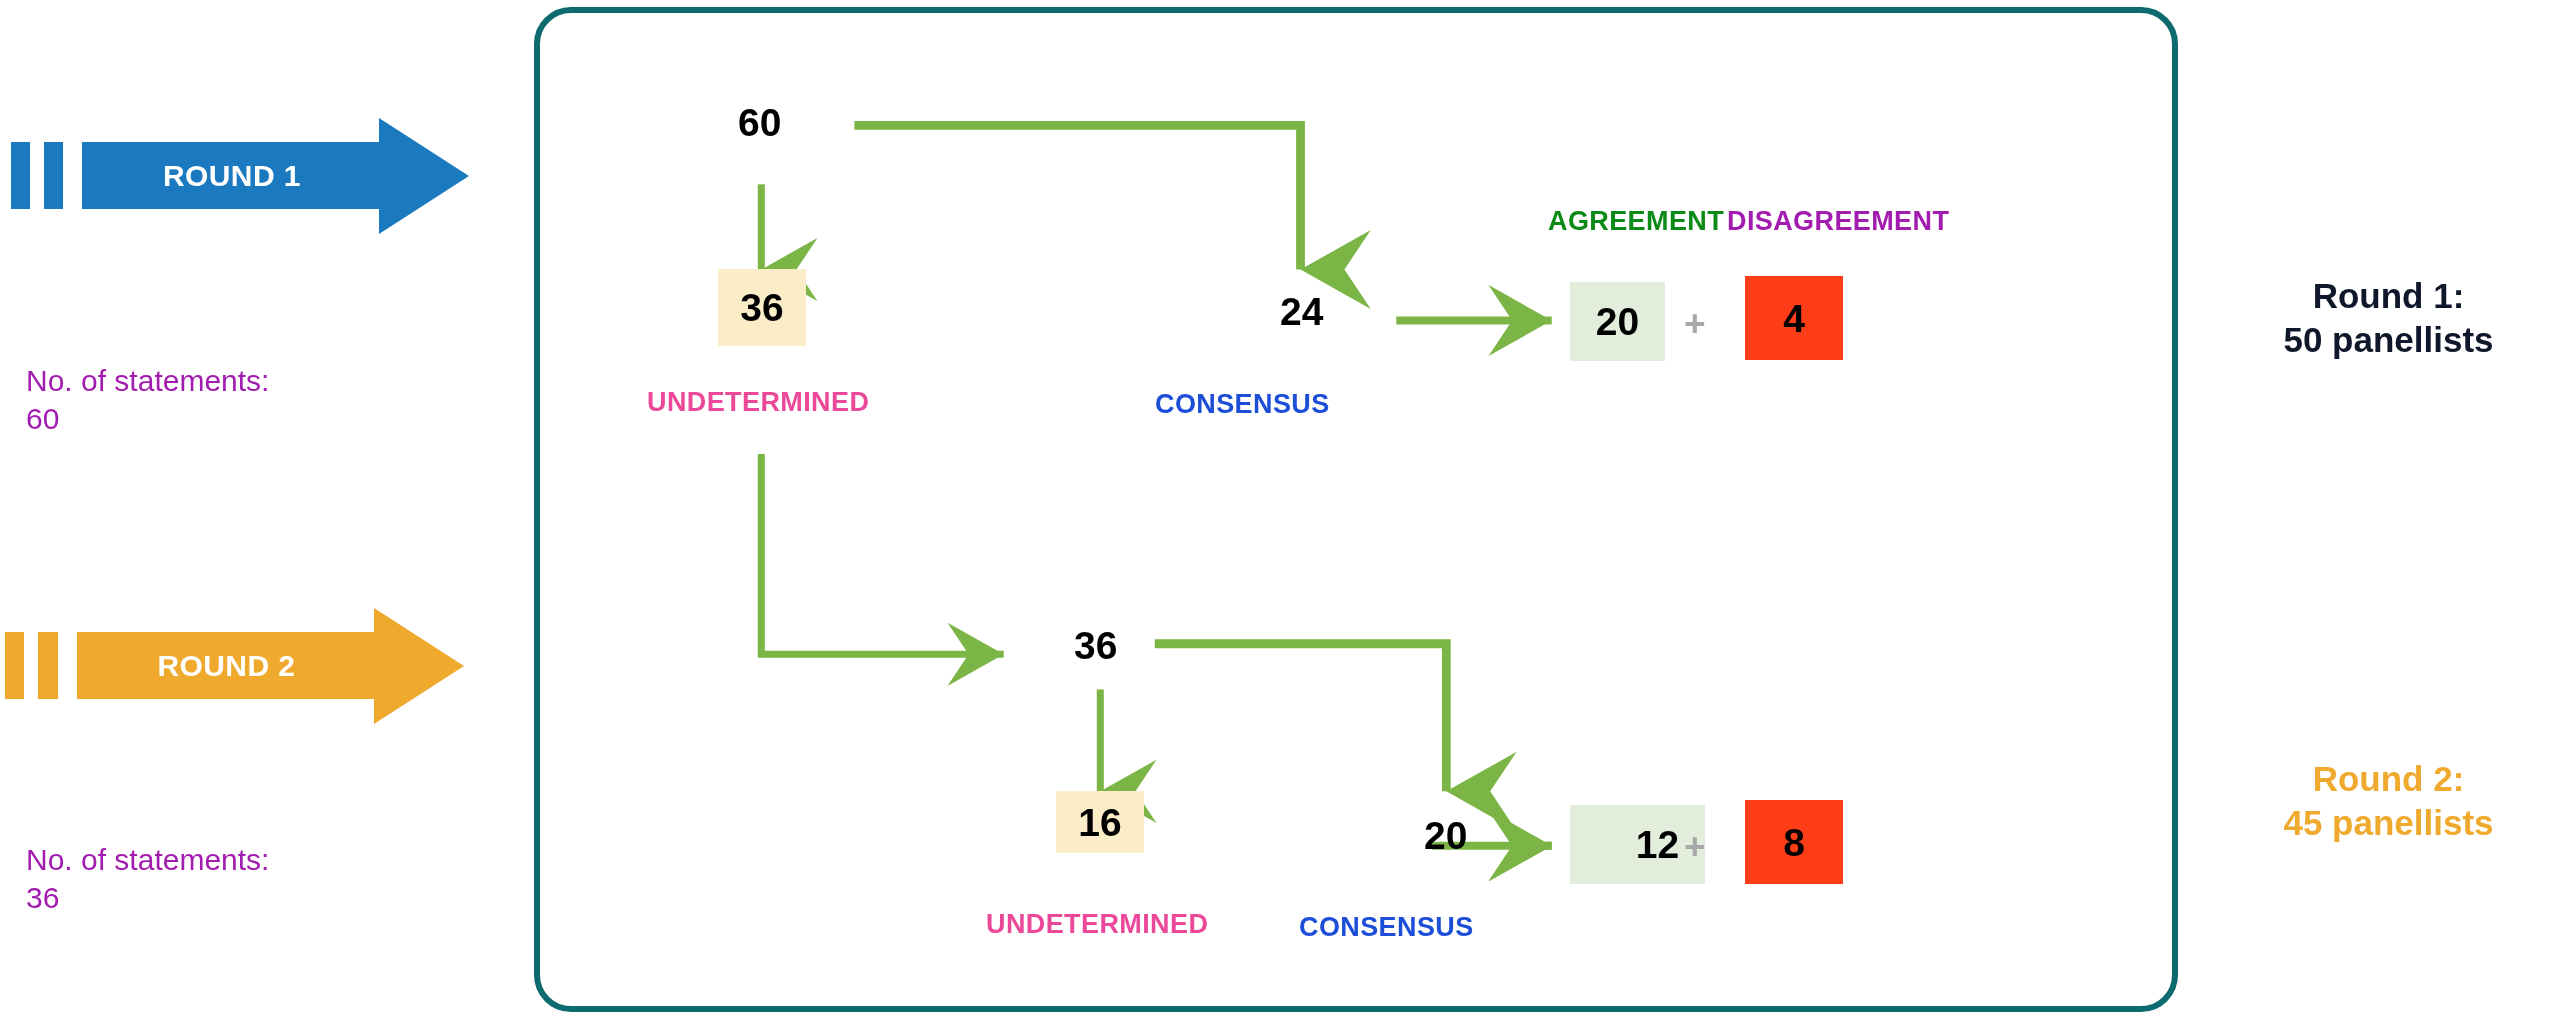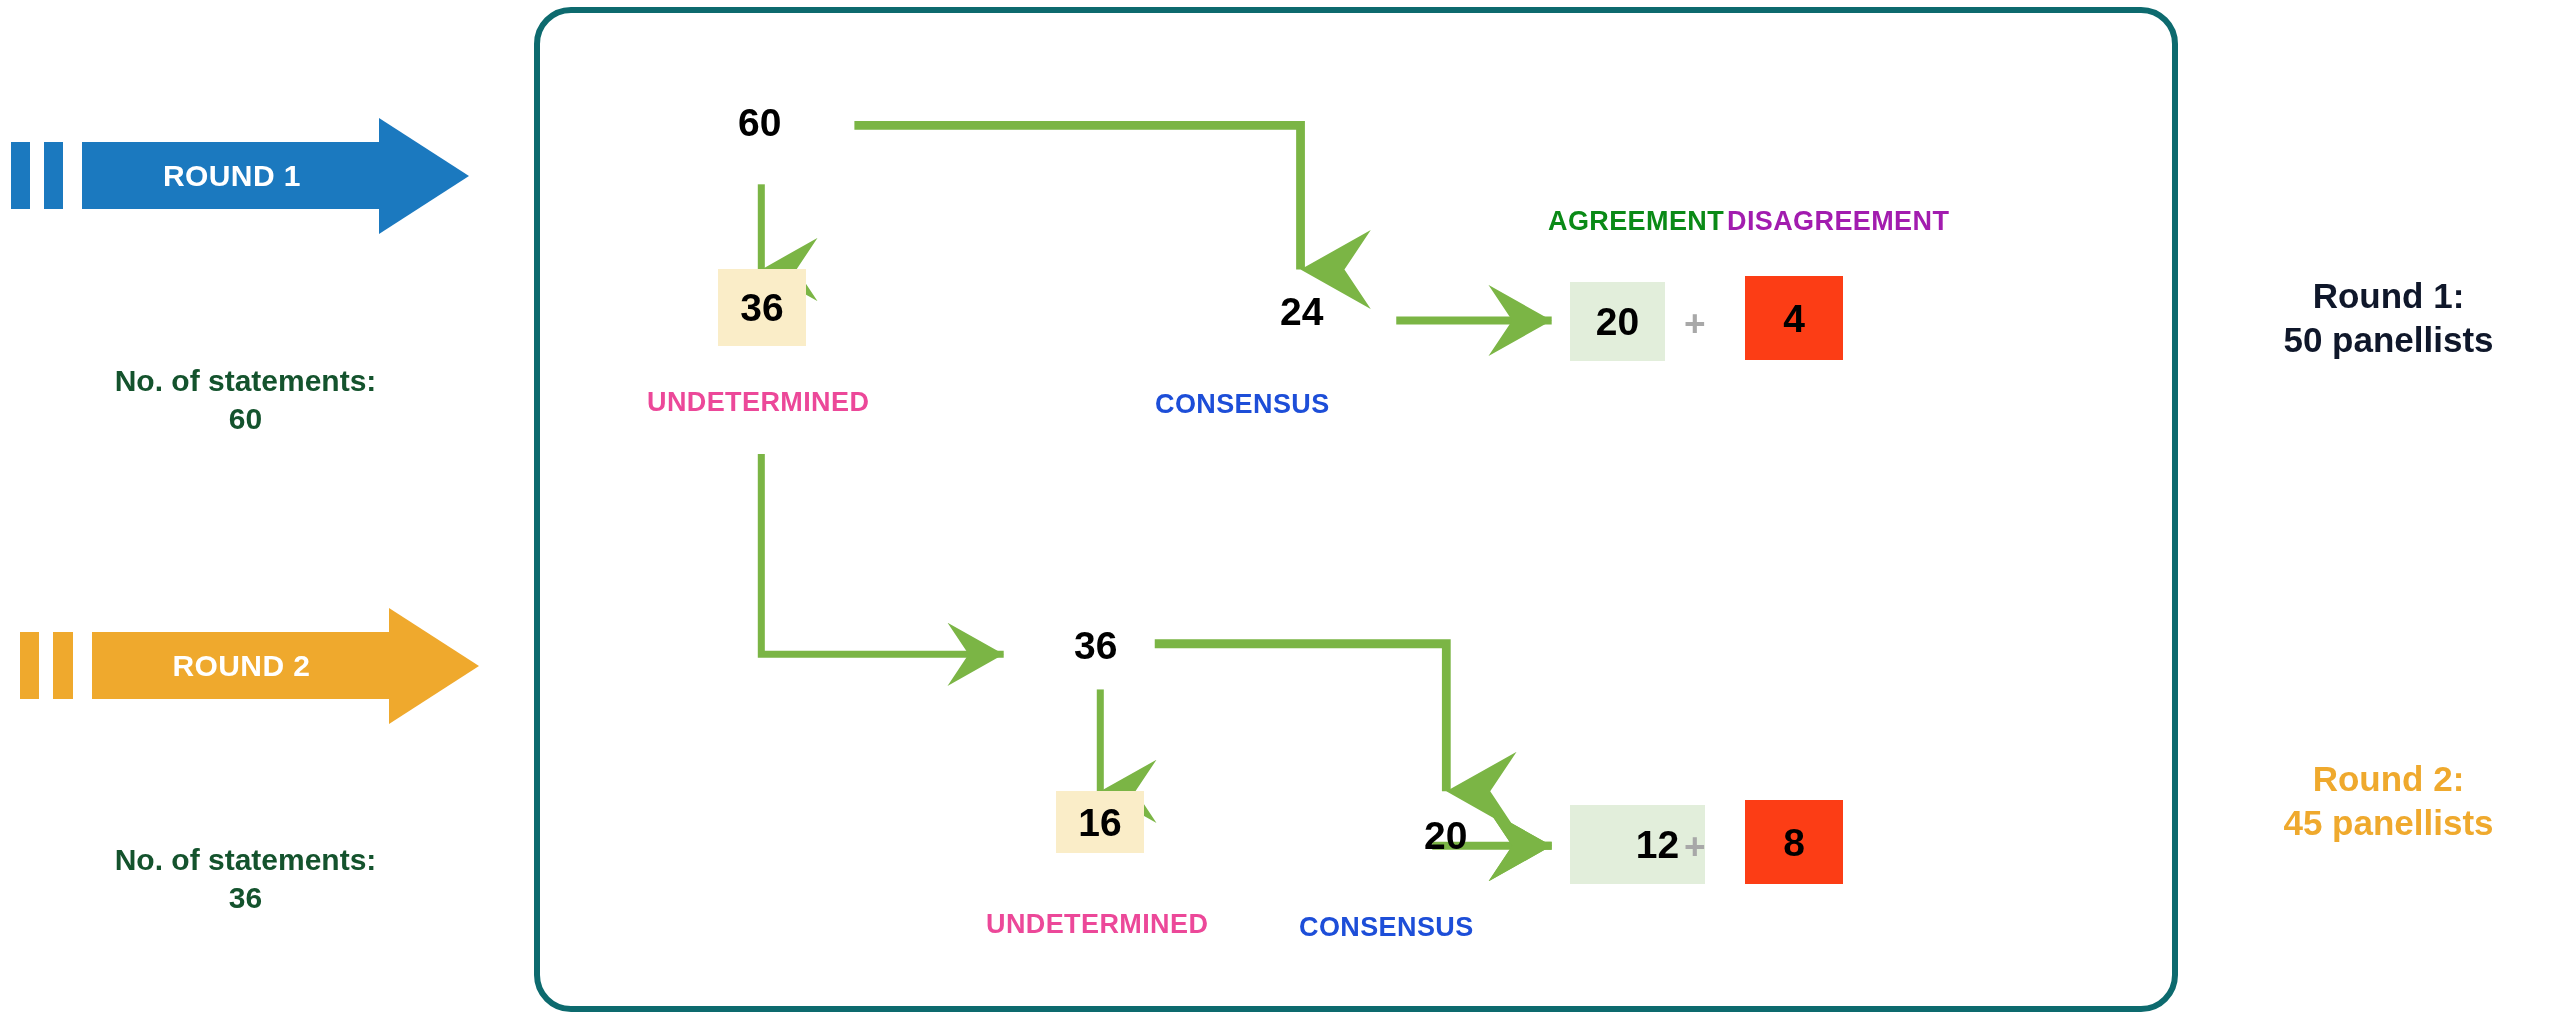--- a/index.html
+++ b/index.html
@@ -52,24 +52,24 @@
     position: relative;
     z-index: 2;
     color: #ffffff;
     font-size: 30px;
     font-weight: bold;
     letter-spacing: 0.4px;
     white-space: nowrap;
   }
   .stmt-block {
     position: absolute;
-    text-align: center;
-    color: #14532d;
+    text-align: left;
+    color: #a21caf;
     font-size: 30px;
-    font-weight: bold;
+    font-weight: normal;
     line-height: 1.25;
     white-space: nowrap;
   }
 
   
   #panel {
     position: absolute;
     left: 534px;
     top: 7px;
     width: 1644px;
@@ -168,21 +168,21 @@
       <span class="arrow-label">ROUND 1</span>
       <span class="arrow-head" style="border-left:90px solid #1b79bf;"></span>
     </div>
   </div>
 
   <div class="stmt-block" style="left:26px; top:362px; width:439px;">
     <div>No. of statements:</div>
     <div>60</div>
   </div>
 
-  <div class="round-arrow-wrap" style="left:20px; top:632px;">
+  <div class="round-arrow-wrap" style="left:5px; top:632px;">
     <div class="tail-bar" style="background:#efa92d;"></div>
     <div class="tail-bar second" style="background:#efa92d;"></div>
     <div class="arrow-body" style="background:#efa92d;">
       <span class="arrow-label">ROUND 2</span>
       <span class="arrow-head" style="border-left:90px solid #efa92d;"></span>
     </div>
   </div>
 
   <div class="stmt-block" style="left:26px; top:841px; width:439px;">
     <div>No. of statements:</div>

